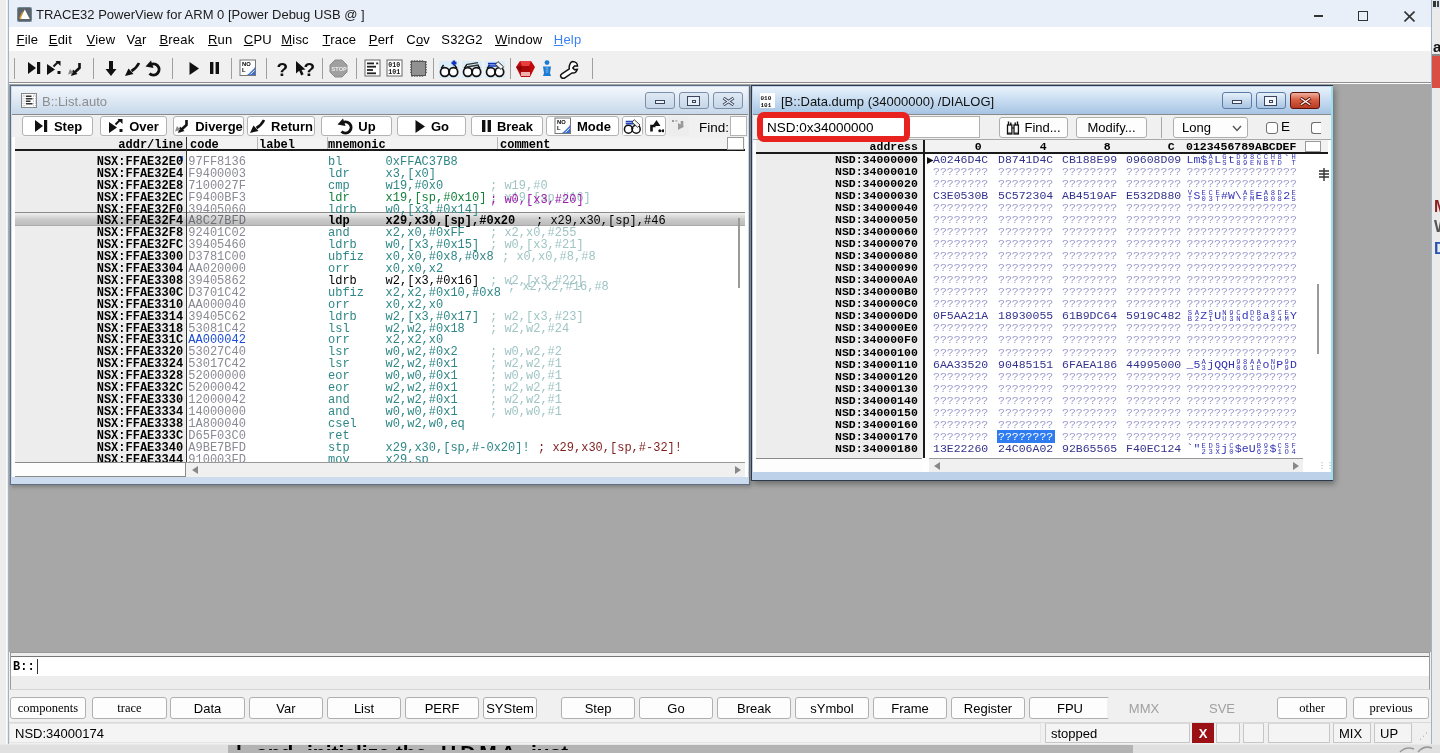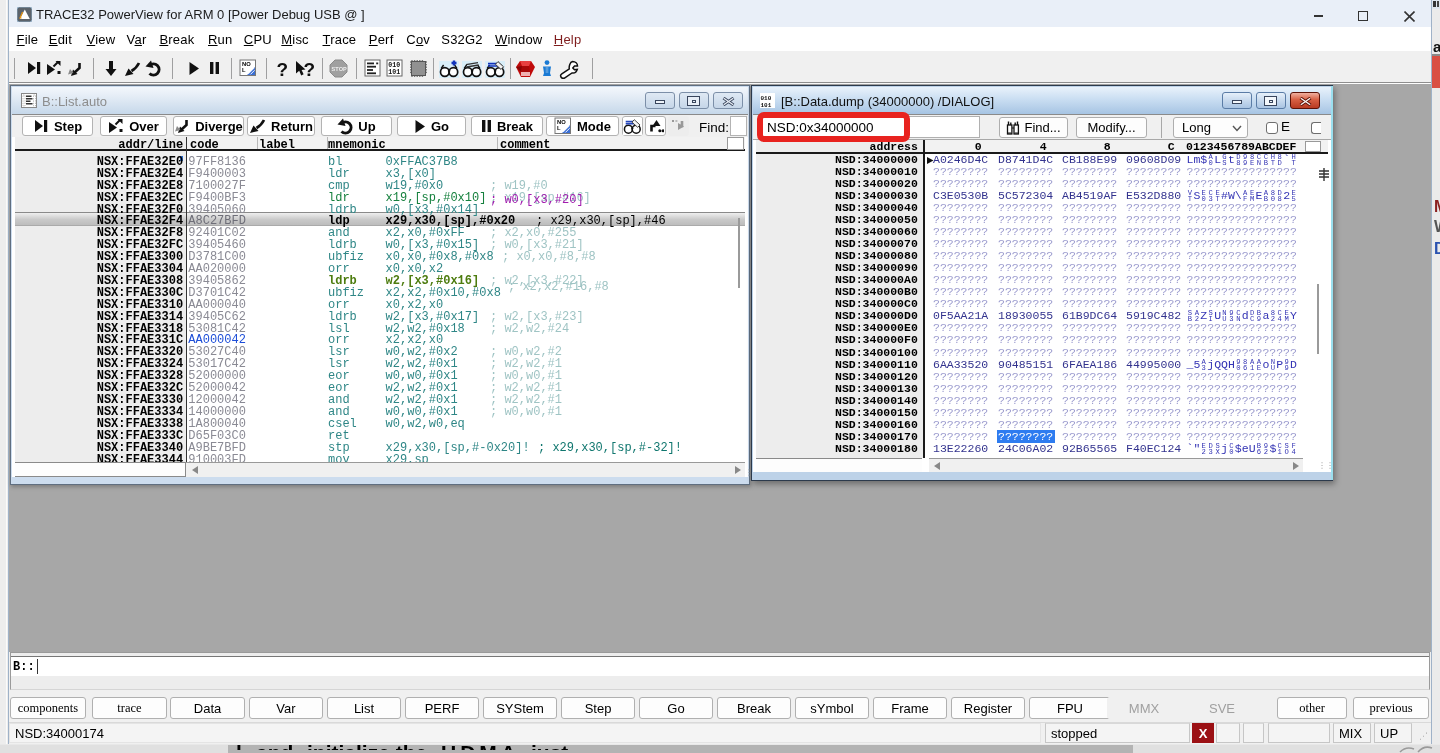--- a/index.html
+++ b/index.html
@@ -71,21 +71,21 @@
 <div class="abs" style="left:126.6px;top:31.5px;font-size:13px;letter-spacing:0.2px;color:#000">V<span style="text-decoration:underline">a</span>r</div>
 <div class="abs" style="left:159.4px;top:31.5px;font-size:13px;letter-spacing:0.2px;color:#000"><span style="text-decoration:underline">B</span>reak</div>
 <div class="abs" style="left:208px;top:31.5px;font-size:13px;letter-spacing:0.2px;color:#000"><span style="text-decoration:underline">R</span>un</div>
 <div class="abs" style="left:243.8px;top:31.5px;font-size:13px;letter-spacing:0.2px;color:#000"><span style="text-decoration:underline">C</span>PU</div>
 <div class="abs" style="left:281.3px;top:31.5px;font-size:13px;letter-spacing:0.2px;color:#000"><span style="text-decoration:underline">M</span>isc</div>
 <div class="abs" style="left:322.5px;top:31.5px;font-size:13px;letter-spacing:0.2px;color:#000"><span style="text-decoration:underline">T</span>race</div>
 <div class="abs" style="left:368.8px;top:31.5px;font-size:13px;letter-spacing:0.2px;color:#000"><span style="text-decoration:underline">P</span>erf</div>
 <div class="abs" style="left:406.3px;top:31.5px;font-size:13px;letter-spacing:0.2px;color:#000">C<span style="text-decoration:underline">o</span>v</div>
 <div class="abs" style="left:441.3px;top:31.5px;font-size:13px;letter-spacing:0.2px;color:#000">S32G2</div>
 <div class="abs" style="left:495px;top:31.5px;font-size:13px;letter-spacing:0.2px;color:#000"><span style="text-decoration:underline">W</span>indow</div>
-<div class="abs" style="left:553.8px;top:31.5px;font-size:13px;letter-spacing:0.2px;color:#7f1d1d"><span style="text-decoration:underline">H</span>elp</div>
+<div class="abs" style="left:553.8px;top:31.5px;font-size:13px;letter-spacing:0.2px;color:#3b82f6"><span style="text-decoration:underline">H</span>elp</div>
 <div class="abs" style="left:9px;top:51px;width:1422px;height:31px;background:#f0f0f0"></div>
 <div class="abs" style="left:9px;top:82px;width:1422px;height:1px;background:#8e8e8e"></div>
 <div class="abs" style="left:9px;top:83px;width:1422px;height:1px;background:#fdfdfd"></div>
 <div class="sep" style="left:14px"></div>
 <div class="abs" style="left:26px;top:60px"><svg width="16" height="16" viewBox="0 0 16 16" style="">
       <path d="M2 2 L2 14 L10 8 Z" fill="#111"></path>
       <rect x="11" y="2" width="3.2" height="12" fill="#111"></rect>
     </svg></div>
 <div class="abs" style="left:46px;top:60px"><svg width="16" height="16" viewBox="0 0 16 16" style="">
       <path d="M1 4 L1 15 L9 9.5 Z" fill="#111"></path>
@@ -395,21 +395,21 @@
 <pre class="mono12" style="left:328px;top:156.9px"><span style="color:#2e8686;font-weight:normal">bl      0xFFAC37B8</span>
 <span style="color:#2e8686;font-weight:normal">ldr     x3,[x0]</span>
 <span style="color:#2e8686;font-weight:normal">cmp     w19,#0x0</span>
 <span style="color:#15803d;font-weight:normal">ldr     x19,[sp,#0x10]</span>
 <span style="color:#2e8686;font-weight:normal">ldrb    w0,[x3,#0x14]</span>
 <span style="color:#000;font-weight:bold">ldp     x29,x30,[sp],#0x20</span>
 <span style="color:#2e8686;font-weight:normal">and     x2,x0,#0xFF</span>
 <span style="color:#2e8686;font-weight:normal">ldrb    w0,[x3,#0x15]</span>
 <span style="color:#2e8686;font-weight:normal">ubfiz   x0,x0,#0x8,#0x8</span>
 <span style="color:#2e8686;font-weight:normal">orr     x0,x0,x2</span>
-<span style="color:#4d7c0f;font-weight:bold">ldrb    w2,[x3,#0x16]</span>
+<span style="color:#000000;font-weight:normal">ldrb    w2,[x3,#0x16]</span>
 <span style="color:#2e8686;font-weight:normal">ubfiz   x2,x2,#0x10,#0x8</span>
 <span style="color:#2e8686;font-weight:normal">orr     x0,x2,x0</span>
 <span style="color:#2e8686;font-weight:normal">ldrb    w2,[x3,#0x17]</span>
 <span style="color:#2e8686;font-weight:normal">lsl     w2,w2,#0x18</span>
 <span style="color:#2e8686;font-weight:normal">orr     x2,x2,x0</span>
 <span style="color:#2e8686;font-weight:normal">lsr     w0,w2,#0x2</span>
 <span style="color:#2e8686;font-weight:normal">lsr     w2,w2,#0x1</span>
 <span style="color:#2e8686;font-weight:normal">eor     w0,w0,#0x1</span>
 <span style="color:#2e8686;font-weight:normal">eor     w2,w2,#0x1</span>
 <span style="color:#2e8686;font-weight:normal">and     w2,w2,#0x1</span>
@@ -428,21 +428,21 @@
 <pre class="mono12" style="left:490px;top:275.9px;color:#9fc4c4">; w2,[x3,#22]</pre>
 <pre class="mono12" style="left:508px;top:282px;color:#9fc4c4">; x2,x2,#16,#8</pre>
 <pre class="mono12" style="left:490px;top:311.6px;color:#9fc4c4">; w2,[x3,#23]</pre>
 <pre class="mono12" style="left:490px;top:323.5px;color:#9fc4c4">; w2,w2,#24</pre>
 <pre class="mono12" style="left:490px;top:347.3px;color:#9fc4c4">; w0,w2,#2</pre>
 <pre class="mono12" style="left:490px;top:359.2px;color:#9fc4c4">; w2,w2,#1</pre>
 <pre class="mono12" style="left:490px;top:371.1px;color:#9fc4c4">; w0,w0,#1</pre>
 <pre class="mono12" style="left:490px;top:383.0px;color:#9fc4c4">; w2,w2,#1</pre>
 <pre class="mono12" style="left:490px;top:394.9px;color:#9fc4c4">; w2,w2,#1</pre>
 <pre class="mono12" style="left:490px;top:406.8px;color:#9fc4c4">; w0,w0,#1</pre>
-<pre class="mono12" style="left:538px;top:442.5px;color:#0f766e">; x29,x30,[sp,#-32]!</pre>
+<pre class="mono12" style="left:538px;top:442.5px;color:#7f1d1d">; x29,x30,[sp,#-32]!</pre>
 <div class="abs" style="left:737.5px;top:218px;width:2px;height:70px;background:#9a9a9a"></div>
 <div class="abs" style="left:727px;top:137px;width:17px;height:13px;background:#fff;border:1px solid #999"></div>
 <div class="abs" style="left:15px;top:462px;width:171px;height:15px;background:#fdfdfd;border:1px solid #8a8a8a;border-left:none"></div>
 <div class="abs" style="left:186px;top:462px;width:559px;height:15px;background:#f0f0f0;border-top:1px solid #999"></div>
 <svg class="abs" style="left:190px;top:465px" width="10" height="10">
     <path d="M8 1 L2 5 L8 9 Z" fill="#888"></path>
   </svg>
 <svg class="abs" style="left:733px;top:465px" width="10" height="10">
     <path d="M2 1 L8 5 L2 9 Z" fill="#888"></path>
   </svg>
@@ -672,21 +672,21 @@
 <div class="abs" style="left:10px;top:652px;width:1420px;height:38px;background:#ededed;border:1px solid #9a9a9a;border-bottom-color:#d5d5d5"></div>
 <div class="abs" style="left:11px;top:656px;width:1418px;height:20px;background:#fff;border-top:1px solid #777"></div>
 <pre style="left:13px;top:660px;font-size:12px;font-weight:bold;color:#000;font-family:'Liberation Mono',monospace">B::</pre>
 <div class="abs" style="left:37px;top:659px;width:1px;height:15px;background:#333"></div>
 <div class="skey" style="left:10px;width:76px;font-family:'Liberation Serif',serif;font-size:12.5px">components</div>
 <div class="skey" style="left:92px;width:75px;font-family:'Liberation Serif',serif;font-size:12.5px">trace</div>
 <div class="skey" style="left:170px;width:75px">Data</div>
 <div class="skey" style="left:249px;width:74px">Var</div>
 <div class="skey" style="left:327px;width:74px">List</div>
 <div class="skey" style="left:405px;width:74px">PERF</div>
-<div class="skey" style="left:483px;width:74px">SYStem</div>
+<div class="skey" style="left:483px;width:54px">SYStem</div>
 <div class="skey" style="left:561px;width:74px">Step</div>
 <div class="skey" style="left:639px;width:74px">Go</div>
 <div class="skey" style="left:717px;width:74px">Break</div>
 <div class="skey" style="left:795px;width:74px">sYmbol</div>
 <div class="skey" style="left:873px;width:74px">Frame</div>
 <div class="skey" style="left:951px;width:74px">Register</div>
 <div class="skey" style="left:1029px;width:82px">FPU</div>
 <div class="skey" style="left:1107px;width:74px;border-color:transparent;background:#f0f0f0;color:#a0a0a0">MMX</div>
 <div class="skey" style="left:1185px;width:74px;border-color:transparent;background:#f0f0f0;color:#a0a0a0">SVE</div>
 <div class="skey" style="left:1277px;width:70px;font-family:'Liberation Serif',serif;font-size:12.5px">other</div>

